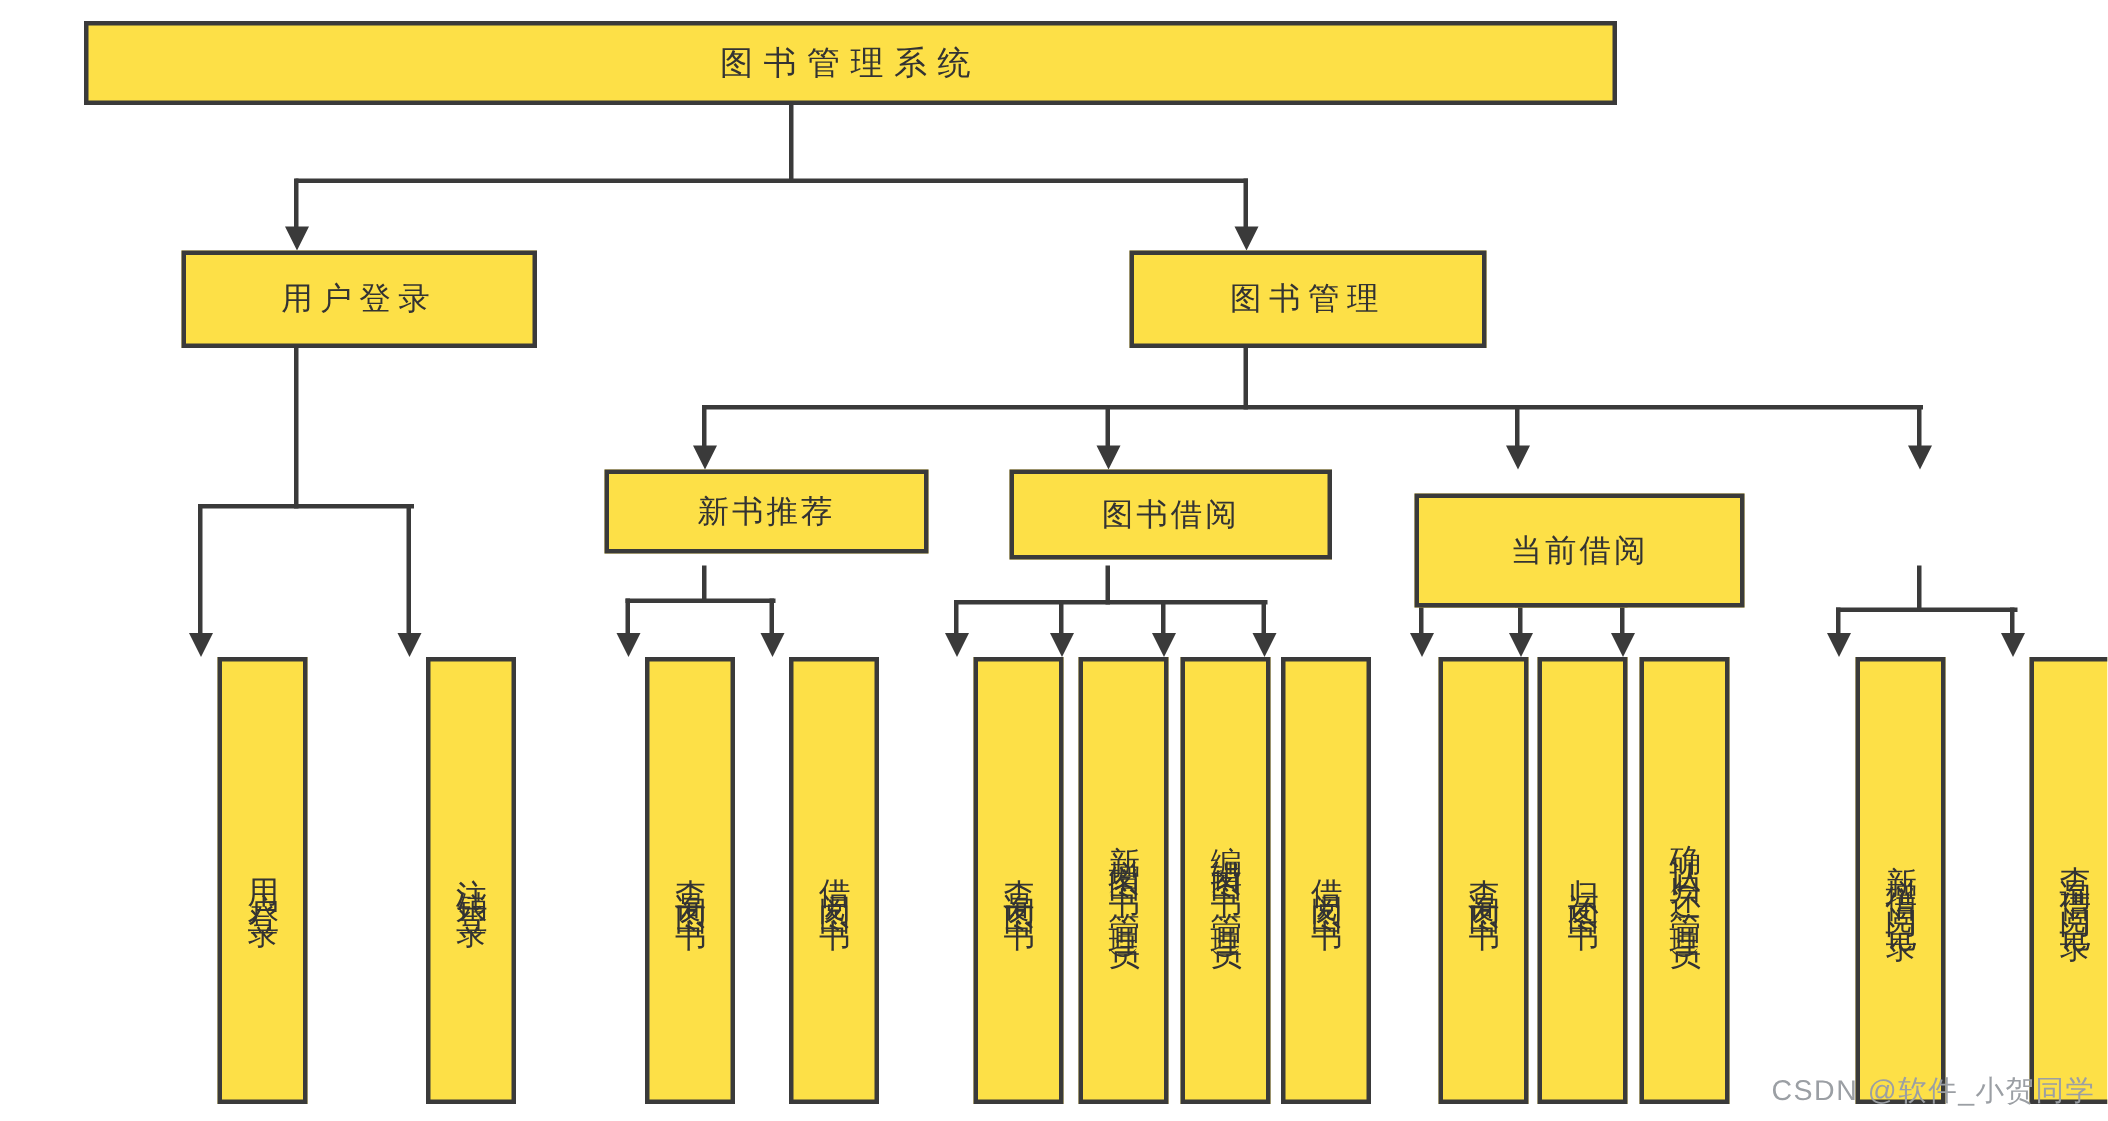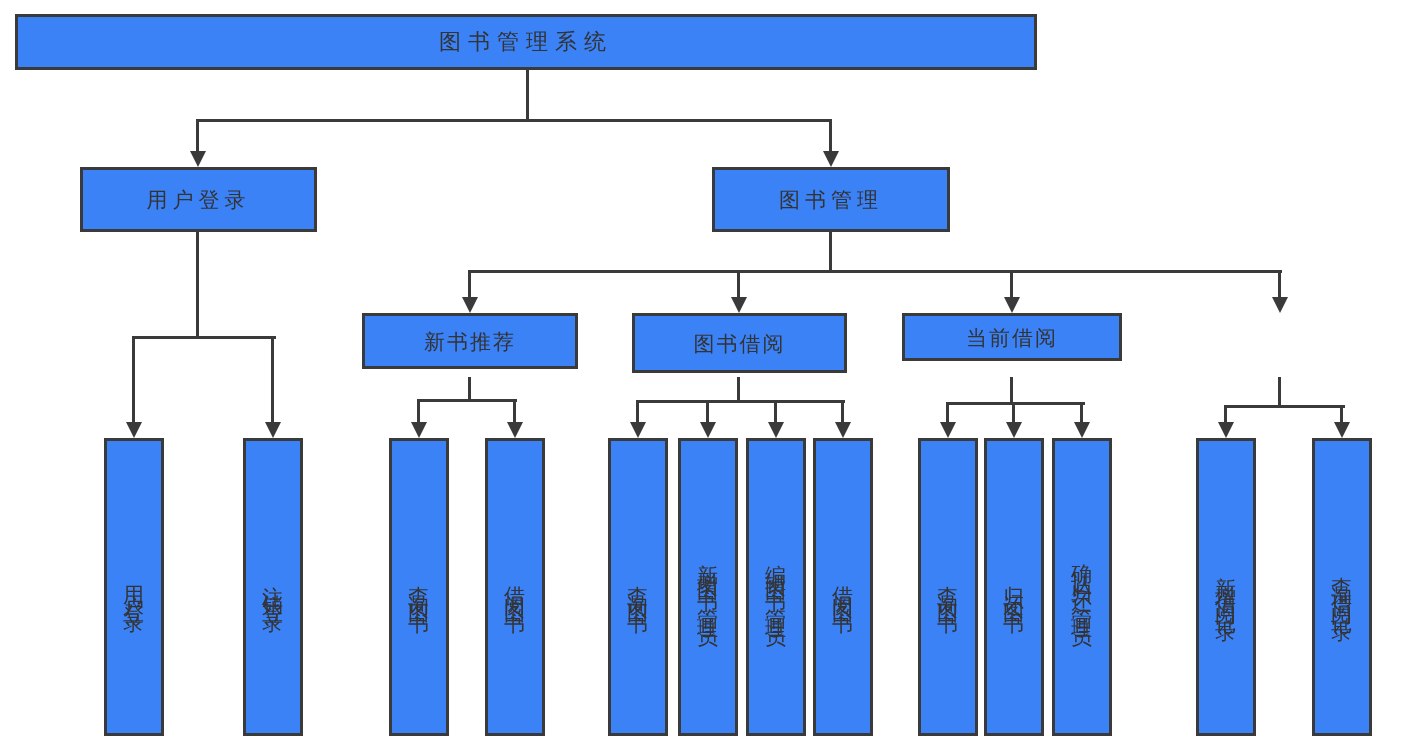--- a/index.html
+++ b/index.html
@@ -1,22 +1,22 @@
 <!DOCTYPE html>
 <html><head>
 <meta charset="utf-8">
 <style>
   html,body{margin:0;padding:0;background:#ffffff;}
   .stage{
     position:relative;width:1405px;height:747px;background:#ffffff;overflow:hidden;
     font-family:"Liberation Sans","DejaVu Sans",sans-serif;
   }
   .box{
-    position:absolute;background:#3b82f6;border:3px solid #3a3a3a;box-sizing:border-box;
-    display:flex;align-items:center;justify-content:center;
+    position:absolute;background:#fde047;border:3px solid #3a3a3a;box-sizing:border-box;
+    display:flex;align-items:center;justify-content:center;margin-left:41px;
   }
   .h-label{
     font-size:21px;color:#333333;letter-spacing:2px;white-space:nowrap;line-height:1;
   }
   .root-box .h-label{font-size:22px;letter-spacing:7px;}
   .lvl1 .h-label{letter-spacing:5px;}
   .v-label{
     writing-mode:vertical-lr;text-orientation:mixed;
     font-size:21px;color:#333333;letter-spacing:9px;line-height:1;white-space:nowrap;
   }
@@ -105,21 +105,21 @@
   <div class="box lvl1" style="left:712px;top:167px;width:238px;height:65px">
     <span class="h-label">图书管理</span>
   </div>
 
   <div class="box lvl2" style="left:362px;top:313px;width:216px;height:56px">
     <span class="h-label">新书推荐</span>
   </div>
   <div class="box lvl2" style="left:632px;top:313px;width:215px;height:60px">
     <span class="h-label">图书借阅</span>
   </div>
-  <div class="box lvl2" style="left:902px;top:313px;width:220px;height:48px">
+  <div class="box lvl2" style="left:902px;top:329px;width:220px;height:76px">
     <span class="h-label">当前借阅</span>
   </div>
 
   <div class="box leaf" style="left:104px;top:438px;width:60px;height:298px">
     <span class="v-label">用户登录</span>
   </div>
   <div class="box leaf" style="left:243px;top:438px;width:60px;height:298px">
     <span class="v-label">注销登录</span>
   </div>
 
@@ -153,14 +153,15 @@
     <span class="v-label">确认归还（管理员）</span>
   </div>
 
   <div class="box leaf" style="left:1196px;top:438px;width:60px;height:298px">
     <span class="v-label">新增借阅记录</span>
   </div>
   <div class="box leaf" style="left:1312px;top:438px;width:60px;height:298px">
     <span class="v-label">查询借阅记录</span>
   </div>
 
+  <div class="watermark">CSDN @软件_小贺同学</div>
 
 </div>
 
 </body></html>

